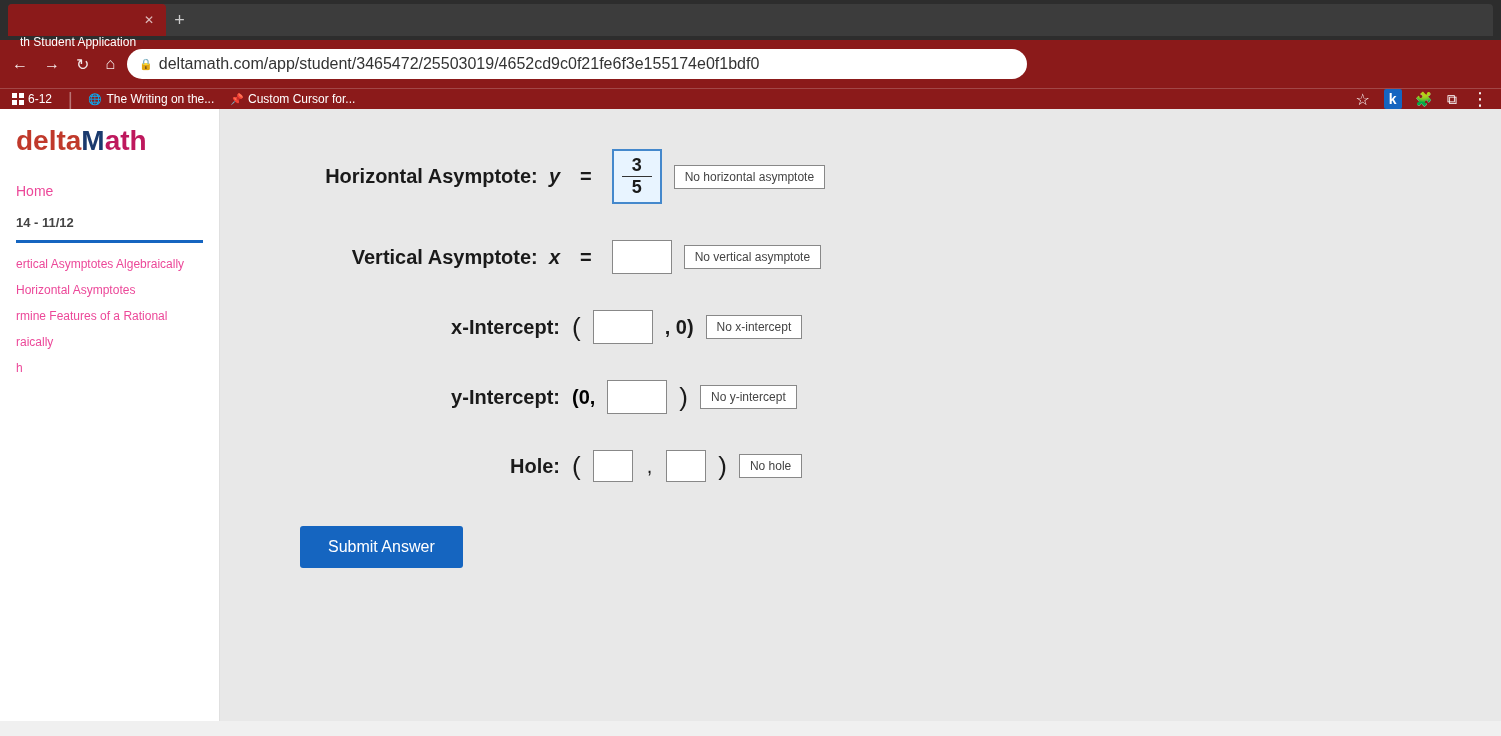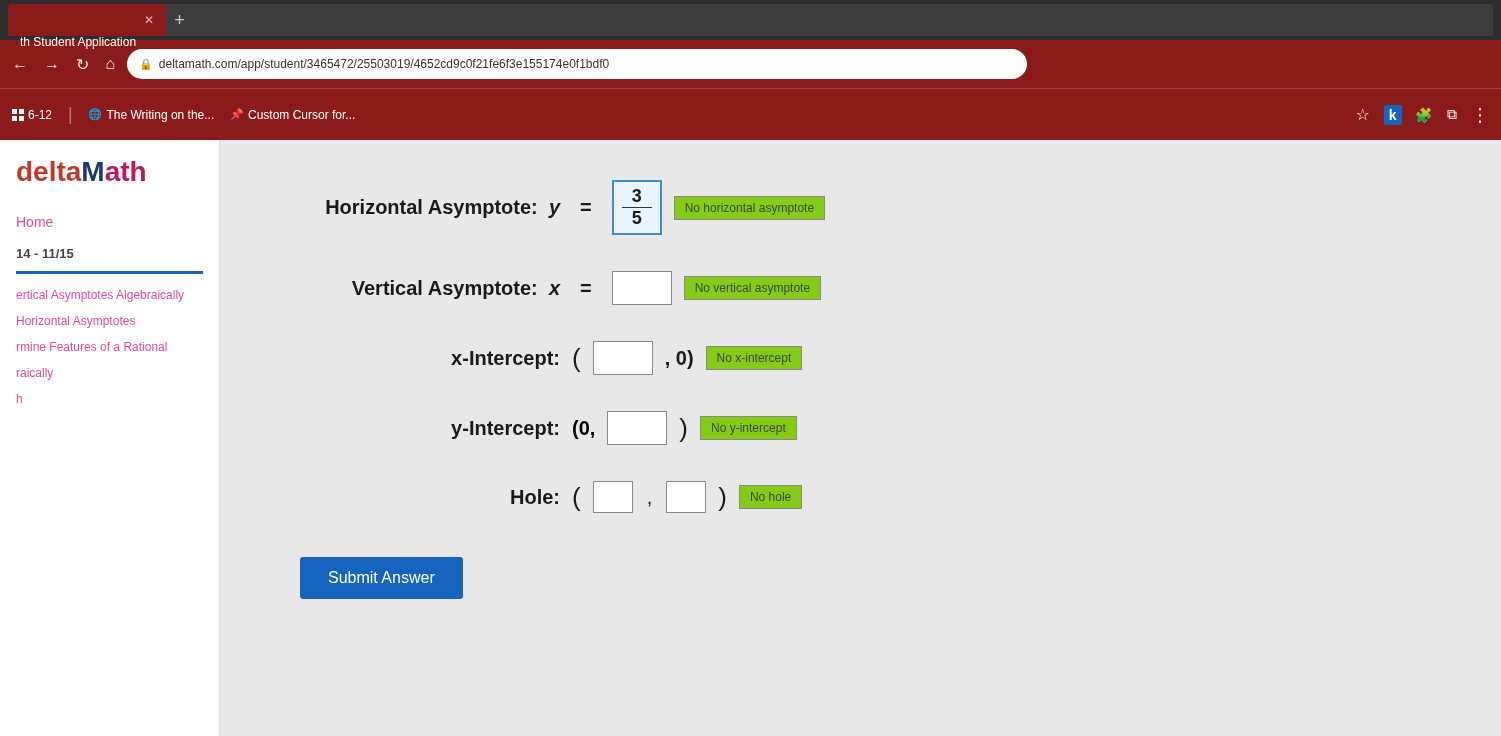--- a/index.html
+++ b/index.html
@@ -68,21 +68,21 @@
       padding: 0 12px;
       font-size: 12px;
       color: #333;
       max-width: 900px;
     }
     .lock-icon { color: #555; margin-right: 6px; font-size: 11px; }
 
     
     .bookmarks-bar {
       background: #8b1a1a;
-      height: 52px;
+      height: 21px;
       display: flex;
       align-items: center;
       padding: 0 12px;
       gap: 16px;
       border-top: 1px solid rgba(255,255,255,0.2);
     }
     .bookmark-item {
       color: white;
       font-size: 12px;
       display: flex;
@@ -238,21 +238,21 @@
     .input-box-small {
       border: 1.5px solid #888;
       background: white;
       width: 40px;
       height: 32px;
       display: inline-block;
     }
 
     .option-btn {
       border: 1.5px solid #888;
-      background: #84cc16;
+      background: #ffffff;
       padding: 4px 10px;
       font-size: 12px;
       color: #444;
       cursor: pointer;
       white-space: nowrap;
     }
 
     .paren {
       font-size: 26px;
       color: #1a1a1a;
@@ -295,21 +295,21 @@
   </div>
 </div>
 
 <div class="address-bar-row">
   <span class="nav-btn">←</span>
   <span class="nav-btn">→</span>
   <span class="nav-btn">↻</span>
   <span class="nav-btn">⌂</span>
   <div class="address-bar">
     <span class="lock-icon">🔒</span>
-    <span style="font-size:12px; color:#333;">deltamath.com/app/student/3465472/25503019/4652cd9c0f21fe6f3e155174e0f1bdf0</span>
+    <span style="font-size:16px; color:#333;">deltamath.com/app/student/3465472/25503019/4652cd9c0f21fe6f3e155174e0f1bdf0</span>
   </div>
 </div>
 
 <div class="bookmarks-bar">
   <div class="bookmark-item">
     <div class="bk-grid-icon">
       <span></span>
         <span></span>
         <span></span>
         <span></span>
@@ -338,21 +338,21 @@
 
   <div class="sidebar">
     <div class="sidebar-logo">
       <span>delta</span><span style="color:#1a3a6e;">M</span><span style="color:#be185d;">ath</span>
     </div>
     <div class="sidebar-nav">
       <div class="sidebar-nav-item">
         <span>Home</span>
       </div>
       <div class="sidebar-section-label">
-        <span>14 - 11/15</span>
+        <span>14 - 11/12</span>
       </div>
       <hr class="sidebar-divider">
       <div style="padding: 4px 0;">
         <div class="sidebar-link">
           <span>ertical Asymptotes Algebraically</span>
         </div>
         <div class="sidebar-link">
           <span>Horizontal Asymptotes</span>
         </div>
         <div class="sidebar-link">

